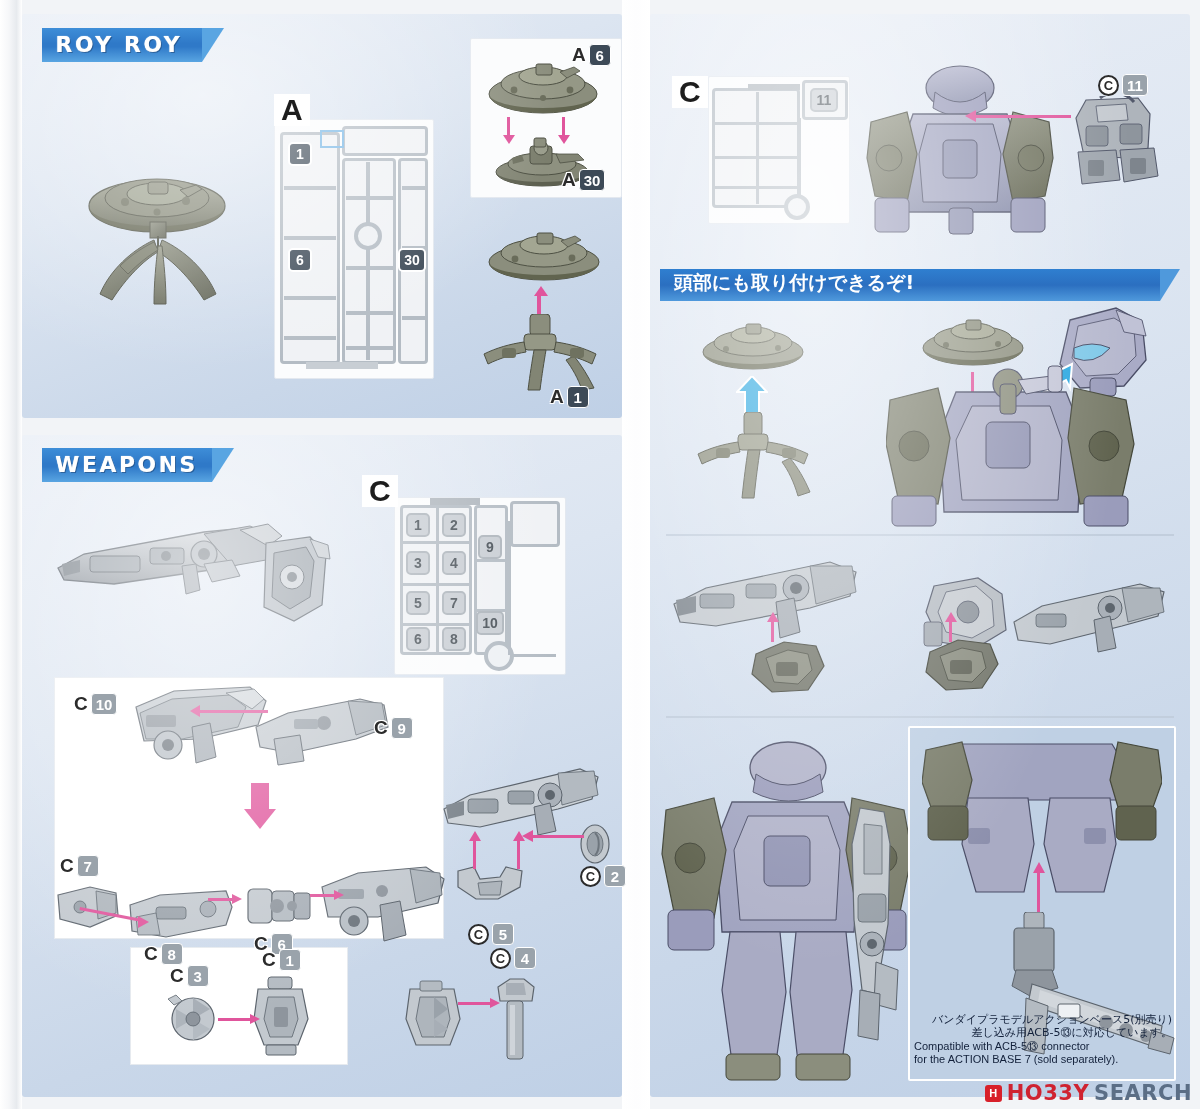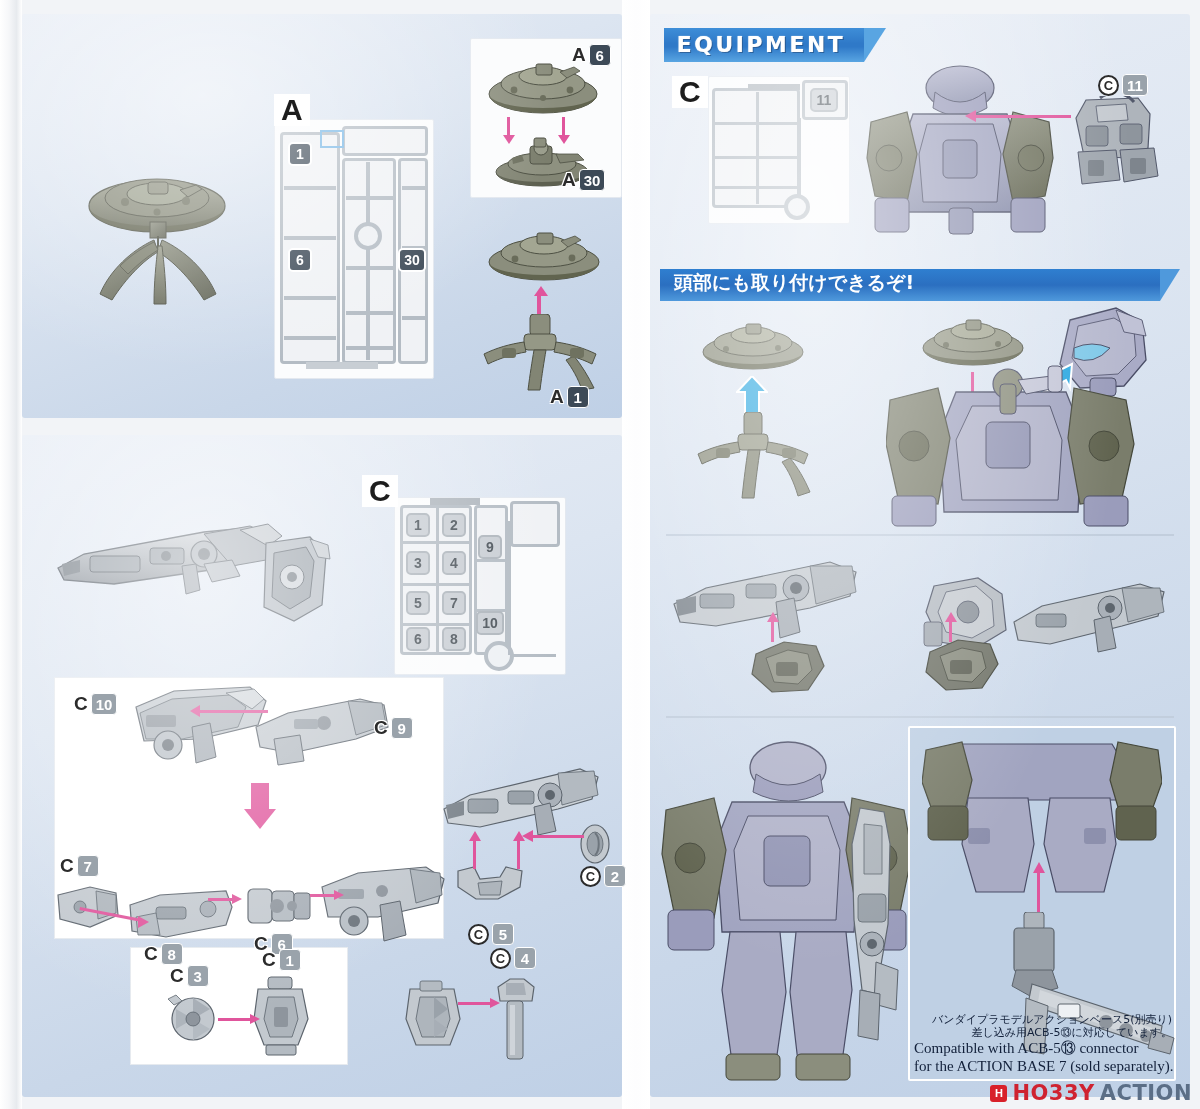--- a/index.html
+++ b/index.html
@@ -129,21 +129,21 @@
     content:""; position:absolute; right:-20px; top:0;
     border-left:20px solid #4f99dc; border-bottom:32px solid transparent;
   }
   .jp-main { color:#fff; font-weight:bold; font-size:19px; font-family:"DejaVu Sans", sans-serif; }
   .jp-en { color:#fff; font-weight:bold; font-size:15px; margin-left:9px; padding-bottom:1px;}
   .furi { position:absolute; color:#fff; font-size:8px; font-family:"DejaVu Sans", sans-serif; }
 
   
   .footnote { position:absolute; z-index:7; line-height:1.18; }
   .fn-jp { font-size:11px; color:#12203a; font-family:"DejaVu Sans", sans-serif; white-space:nowrap;text-align:right;}
-  .fn-en { font-size:15px; color:#12203a; font-family:Liberation Serif, serif; white-space:nowrap;}
+  .fn-en { font-size:11px; color:#12203a; font-family:Liberation Sans, sans-serif; white-space:nowrap;}
 
   
   .wm { position:absolute; right:8px; bottom:4px; display:flex; align-items:center; gap:5px; z-index:9; }
   .wm .mark { width:17px;height:17px;background:#d8202a;border-radius:3px;
               display:flex;align-items:center;justify-content:center;color:#fff;font-size:11px;font-weight:bold;}
   .wm .t1 { font-size:21px; font-weight:bold; color:#cf2230; letter-spacing:.5px; font-family:"DejaVu Sans",sans-serif;}
   .wm .t2 { font-size:21px; font-weight:bold; color:#5b6e86; letter-spacing:.5px; font-family:"DejaVu Sans",sans-serif;}
 
   
   .art { position:absolute; }
@@ -155,20 +155,23 @@
 </head>
 <body>
 
 <div id="page">
 
   <div class="edge-left"></div>
   <div class="edge-mid"></div>
 
   <div class="panel" style="left:22px; top:14px; width:600px; height:404px;">
 
+    <div class="banner" style="left:20px; top:14px; width:160px;">
+      <span class="banner-txt">ROY ROY</span>
+    </div>
 
     <div class="art" style="left:40px; top:140px; width:190px; height:160px;">
       <svg viewBox="0 0 190 160" width="190" height="160">
         <defs>
           <linearGradient id="gOlive" x1="0" y1="0" x2="0" y2="1">
             <stop offset="0" stop-color="#9a9d8c"></stop>
               <stop offset="1" stop-color="#6b6e5e"></stop>
           </linearGradient>
           <linearGradient id="gOlive2" x1="0" y1="0" x2="1" y2="1">
             <stop offset="0" stop-color="#8e9181"></stop>
@@ -298,20 +301,23 @@
       </svg>
     </div>
     <div class="chip" style="left:528px; top:372px;">
       <span class="letter">A</span>
       <span class="num dark">1</span>
     </div>
   </div>
 
   <div class="panel" style="left:22px; top:435px; width:600px; height:662px;">
 
+    <div class="banner" style="left:20px; top:13px; width:170px;">
+      <span class="banner-txt">WEAPONS</span>
+    </div>
 
     <div class="art" style="left:32px; top:75px; width:240px; height:110px;">
       <svg viewBox="0 0 240 110" width="240" height="110">
         <defs>
           <linearGradient id="gGun" x1="0" y1="0" x2="0" y2="1">
             <stop offset="0" stop-color="#cfd4da"></stop>
               <stop offset="1" stop-color="#8e959d"></stop>
           </linearGradient>
         </defs>
         <path d="M4 58 L30 44 L150 22 L192 18 L214 28 L208 48 L170 58 L60 74 L10 70 Z" fill="url(#gGun)" stroke="#5c646d" stroke-width="1.3"></path>
@@ -571,23 +577,20 @@
       <span class="num">4</span>
     </div>
     <div class="arw pink" style="left:436px;top:566px;">
       <div class="shaft" style="left:0;top:1px;width:34px;height:3px;"></div>
       <div class="head" style="left:32px;top:-3px;border-top:5px solid transparent;border-bottom:5px solid transparent;border-left:10px solid #e0559c;"></div>
     </div>
   </div>
 
   <div class="panel" style="left:650px; top:14px; width:540px; height:1083px;">
 
-    <div class="banner" style="left:14px; top:14px; width:200px;">
-      <span class="banner-txt">EQUIPMENT</span>
-    </div>
 
     <div class="wbox" style="left:58px; top:62px; width:142px; height:148px;"></div>
     <div class="runner-letter" style="left:22px; top:62px;">C</div>
 
     <div class="runner" style="left:62px; top:66px; width:136px; height:142px;">
       <div class="frm" style="left:0;top:8px;width:88px;height:120px;"></div>
       <div class="frm" style="left:90px;top:0;width:46px;height:40px;"></div>
       <div class="bar" style="left:44px;top:12px;width:3px;height:112px;"></div>
       <div class="bar" style="left:2px;top:42px;width:86px;height:3px;"></div>
       <div class="bar" style="left:2px;top:76px;width:86px;height:3px;"></div>
@@ -859,16 +862,16 @@
       <div class="fn-jp">バンダイプラモデルアクションベース5(別売り)</div>
       <div class="fn-jp">差し込み用ACB-5⑬に対応しています。</div>
       <div class="fn-en">Compatible with ACB-5⑬ connector</div>
       <div class="fn-en">for the ACTION BASE 7 (sold separately).</div>
     </div>
   </div>
 
   <div class="wm">
     <span class="mark">H</span>
     <span class="t1">HO33Y</span>
-    <span class="t2">ACTION</span>
+    <span class="t2">SEARCH</span>
   </div>
 
 </div>
 
 </body></html>

